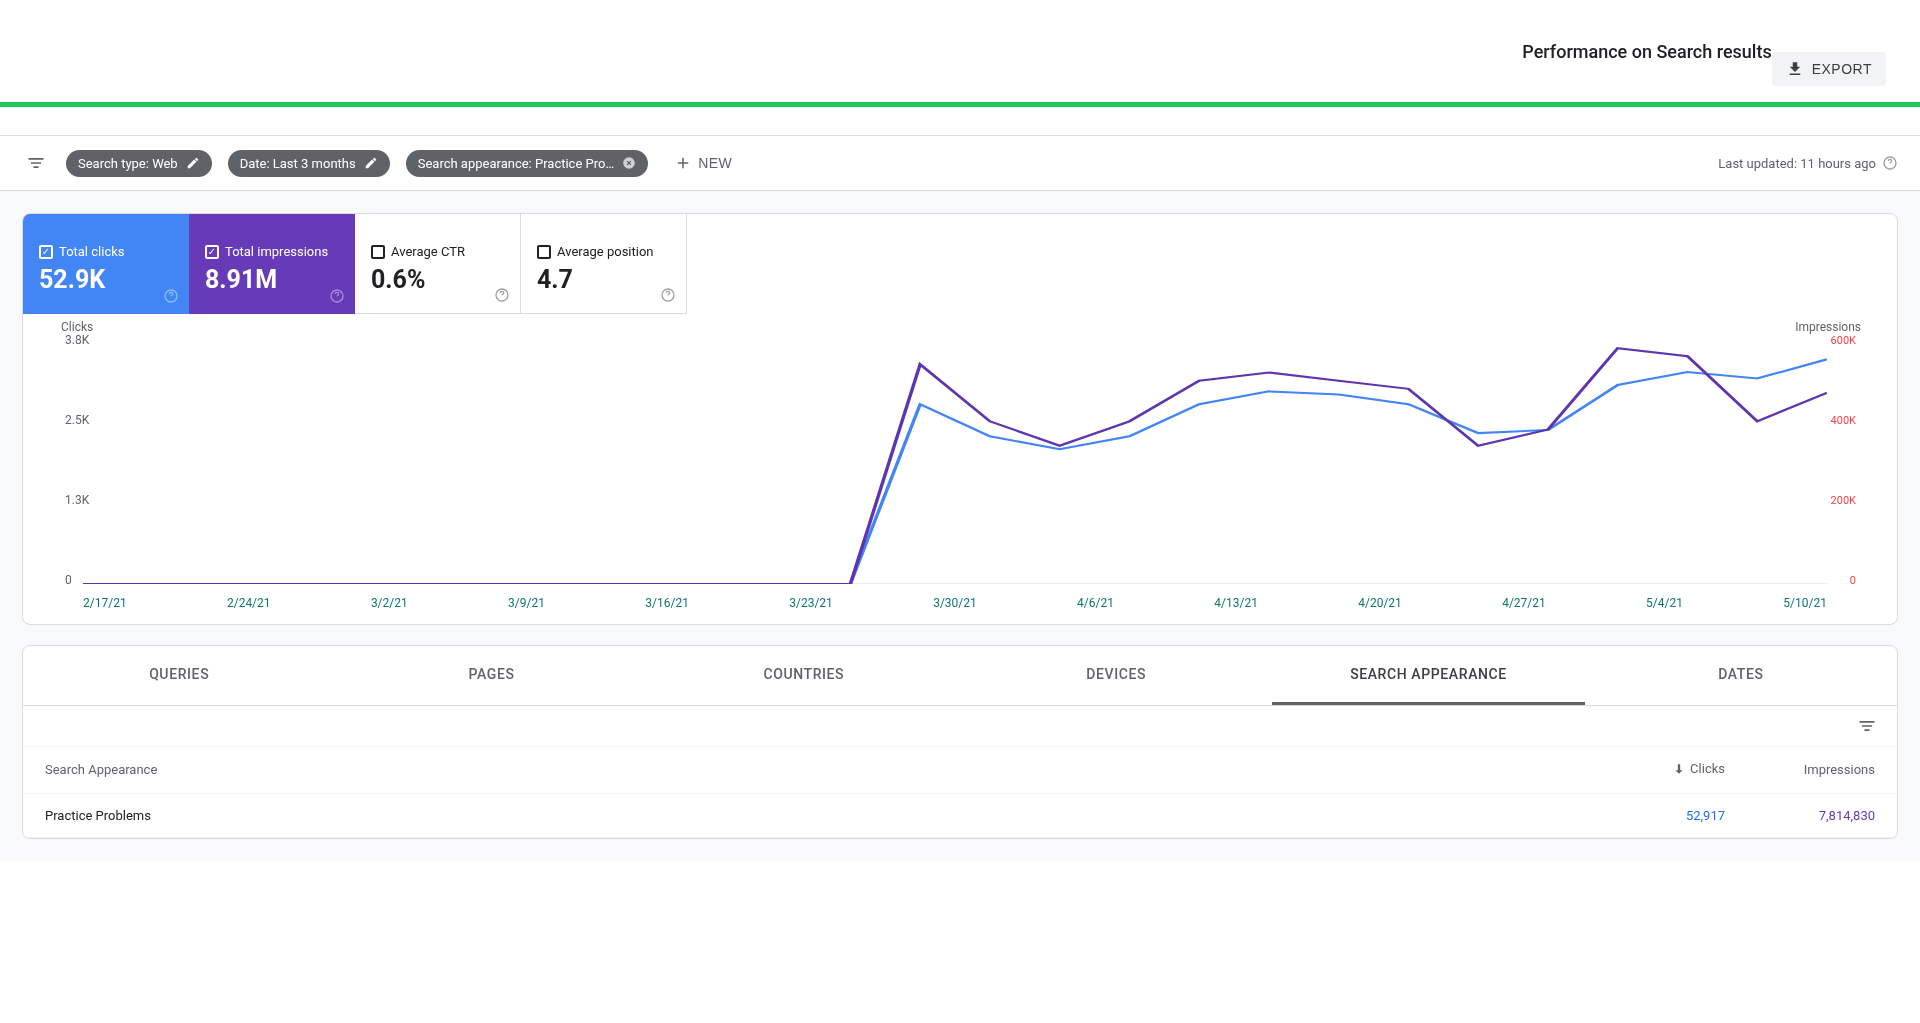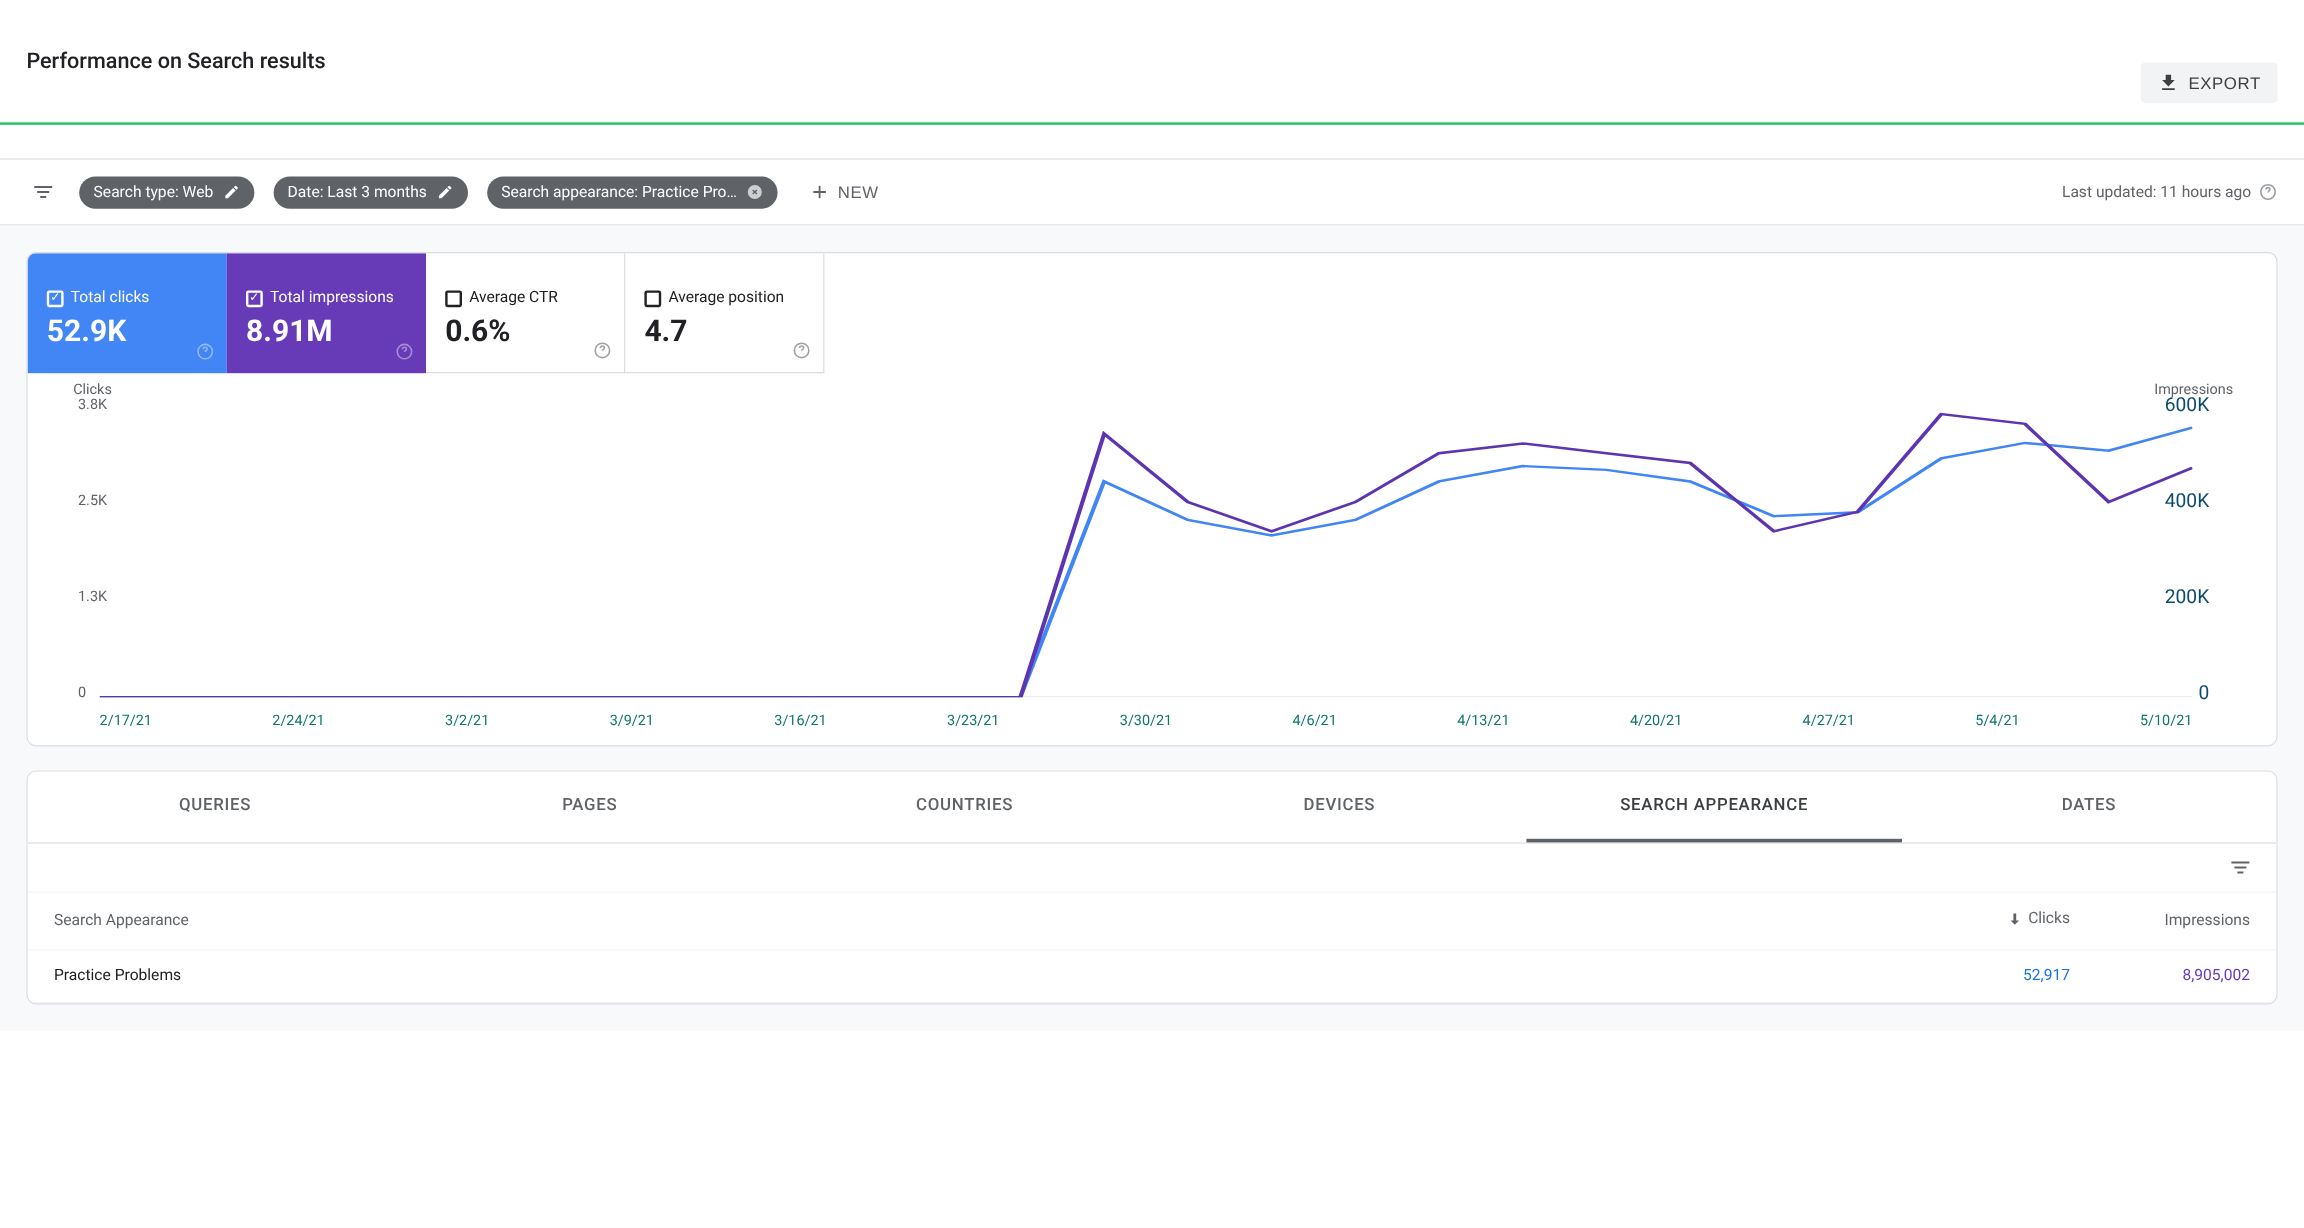--- a/index.html
+++ b/index.html
@@ -1,17 +1,17 @@
 <!DOCTYPE html>
 <html><head>
 <meta charset="utf-8">
 <style>
   * { box-sizing: border-box; margin: 0; padding: 0; }
   body { font-family: Roboto, Arial, sans-serif; background: #fff; color: #202124; font-size: 13px; }
-  .header { display: flex; align-items: center; justify-content: space-between; padding: 16px 22px; border-bottom: 2px solid #22c55e; }
+  .header { display: flex; align-items: center; justify-content: flex-end; padding: 16px 34px; border-bottom: 5px solid #22c55e; }
   .header h1 { font-size: 18px; font-weight: 500; color: #202124; }
   .export-btn { display: flex; align-items: center; gap: 8px; background: #f1f3f4; border: none; padding: 8px 14px; border-radius: 4px; font-size: 14px; font-weight: 400; color: #3c4043; cursor: pointer; letter-spacing: 0.5px; margin-top: 36px; }
   .filter-bar { display: flex; align-items: center; padding: 12px 22px; border-top: 1px solid #dadce0; border-bottom: 1px solid #dadce0; gap: 16px; background:#fff;margin-top:28px; }
   .filter-icon { color:#5f6368; padding: 4px; cursor:pointer; display:flex; }
   .chip { display:inline-flex; align-items:center; gap:8px; background:#5f6368; color:#fff; border-radius:16px; padding:6px 12px; font-size:13px; cursor:pointer; }
   .chip .icon { display:flex; }
   .new-btn { display:inline-flex; align-items:center; gap:6px; color:#5f6368; background:none; border:none; font-size:14px; font-weight:500; letter-spacing:0.5px; cursor:pointer; padding:6px 10px;justify-content:flex-end; }
   .spacer { flex:1; }
   .updated { color:#5f6368; font-size:13px; display:flex; align-items:center; gap:6px; }
   .dashboard { padding: 22px; background:#f8f9fa; }
@@ -22,21 +22,21 @@
   .metric.active-purple { background:#673ab7; color:#fff; border-right:none; border-bottom:none;}
   .metric-label { display:flex; align-items:center; gap:6px; font-size:13px; margin-bottom:6px;}
   .metric-value { font-size:25px; font-weight:700; }
   .metric .help { position:absolute; right:10px; bottom:10px; opacity:0.6; }
   .checkbox { width:14px; height:14px; border:2px solid currentColor; border-radius:2px; display:inline-flex; align-items:center; justify-content:center; }
   .checkbox.checked::after { content:'✓'; font-size:10px; line-height:1; }
   .chart-area { position:relative; height:310px; padding:10px 36px 40px 36px;}
   .axis-label-left { position:absolute; left:38px; top:6px; font-size:12px; color:#5f6368;}
   .axis-label-right { position:absolute; right:36px; top:6px; font-size:12px; color:#5f6368;}
   .ytick-l { position:absolute; left:42px; font-size:12px; color:#5f6368; transform:translateY(-50%);}
-  .ytick-r { position:absolute; right:56px; font-size:16px; color:#0c4a6e; transform:translateY(-50%);}
+  .ytick-r { position:absolute; right:41px; font-size:11px; color:#ef4444; transform:translateY(-50%);}
   .xaxis { position:absolute; left:60px; right:70px; bottom:14px; display:flex; justify-content:space-between; font-size:12px; color:#0f766e;}
   .plot { position:absolute; left:60px; right:70px; top:26px; bottom:40px; }
   .plot svg { width:100%; height:100%; }
   .tabs-card { background:#fff; border:1px solid #dadce0; border-radius:8px; margin-top:20px; overflow:hidden;}
   .tabs { display:flex; border-bottom:1px solid #dadce0; }
   .tab { flex:1; text-align:center; padding:20px 0; font-size:14px; font-weight:500; letter-spacing:0.6px; color:#5f6368; cursor:pointer; }
   .tab.active { color:#3c4043; border-bottom:3px solid #5f6368; }
   .table-toolbar { display:flex; justify-content:flex-end; padding:10px 20px; border-bottom:1px solid #f1f3f4;}
   .table-head, .table-row { display:flex; align-items:center; padding:14px 22px; border-bottom:1px solid #f1f3f4;}
   .col-name { flex:1; font-size:13px; color:#5f6368;}
@@ -236,17 +236,17 @@
           </span>
           <span>Clicks</span>
         </span>
       </div>
       <div class="col-num">Impressions</div>
     </div>
     <div id="table-body">
         <div class="table-row">
      <div class="col-name">Practice Problems</div>
      <div class="col-num clicks-val">52,917</div>
-     <div class="col-num impr-val">8,905,002</div>
+     <div class="col-num impr-val">7,814,830</div>
    </div>
       </div>
   </div>
 </div>
 
 </body></html>

